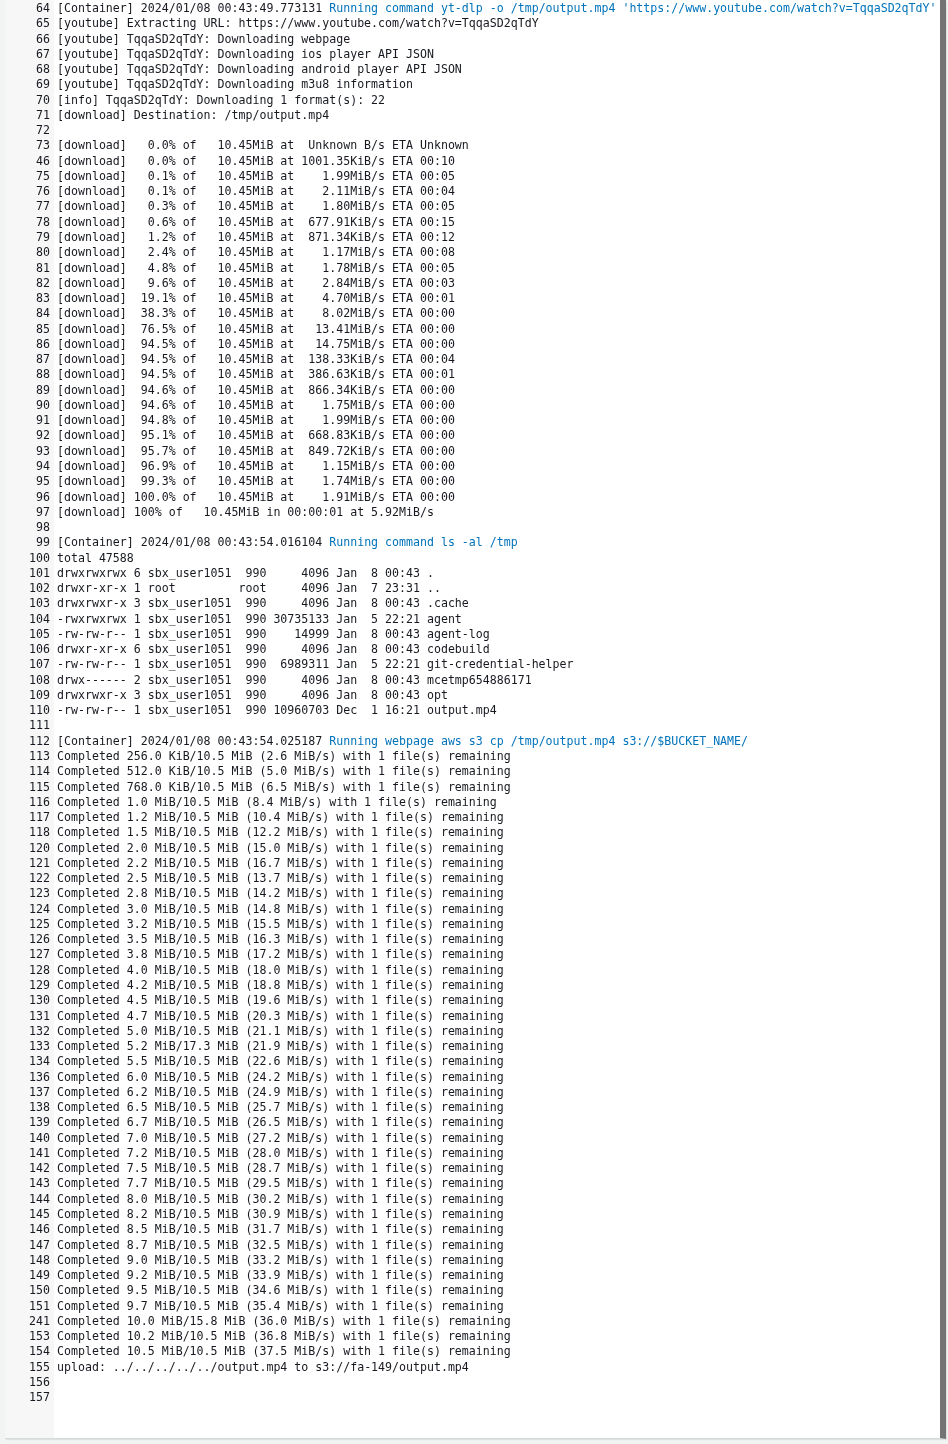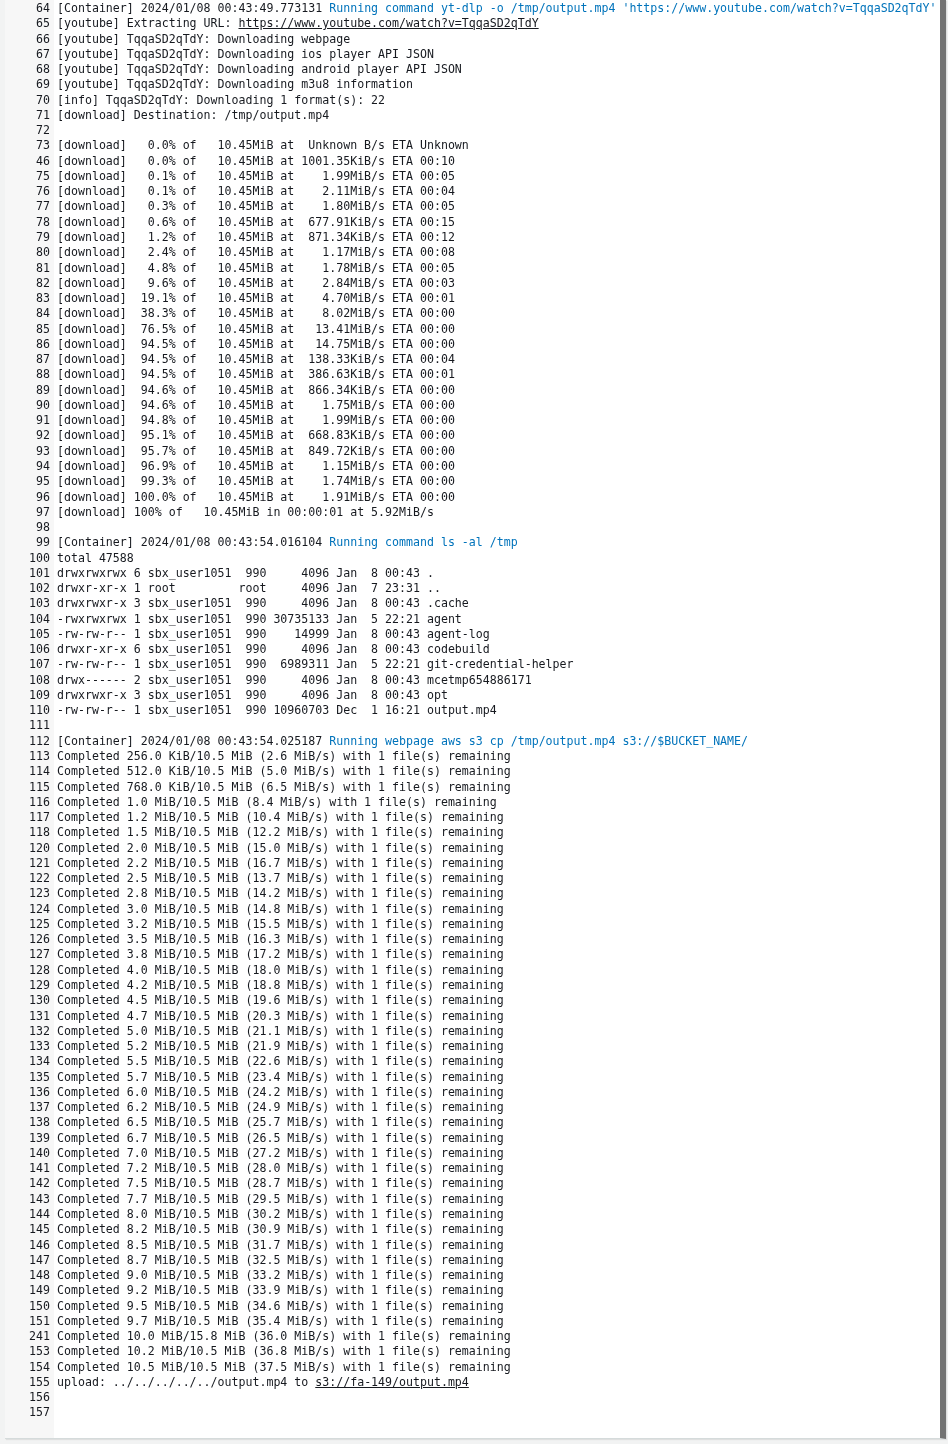--- a/index.html
+++ b/index.html
@@ -56,21 +56,20 @@
     .line-text {
       flex: 1 1 auto;
       padding-left: 3px;
       overflow: hidden;
     }
     .cmd {
       color: #0073bb;
     }
     .link {
       color: #16191f;
-      text-decoration: underline;
       cursor: pointer;
     }
   </style>
 </head>
 <body>
 
 <div class="log-viewer">
   <div class="gutter-bg"></div>
   <div class="log-lines" id="log-lines">
       <div class="log-line">
@@ -340,29 +339,25 @@
       <div class="log-line">
     <span class="line-number">131</span>
     <span class="line-text"><span>Completed 4.7 MiB/10.5 MiB (20.3 MiB/s) with 1 file(s) remaining</span></span>
   </div>
       <div class="log-line">
     <span class="line-number">132</span>
     <span class="line-text"><span>Completed 5.0 MiB/10.5 MiB (21.1 MiB/s) with 1 file(s) remaining</span></span>
   </div>
       <div class="log-line">
     <span class="line-number">133</span>
-    <span class="line-text"><span>Completed 5.2 MiB/10.5 MiB (21.9 MiB/s) with 1 file(s) remaining</span></span>
+    <span class="line-text"><span>Completed 5.2 MiB/17.3 MiB (21.9 MiB/s) with 1 file(s) remaining</span></span>
   </div>
       <div class="log-line">
     <span class="line-number">134</span>
     <span class="line-text"><span>Completed 5.5 MiB/10.5 MiB (22.6 MiB/s) with 1 file(s) remaining</span></span>
-  </div>
-      <div class="log-line">
-    <span class="line-number">135</span>
-    <span class="line-text"><span>Completed 5.7 MiB/10.5 MiB (23.4 MiB/s) with 1 file(s) remaining</span></span>
   </div>
       <div class="log-line">
     <span class="line-number">136</span>
     <span class="line-text"><span>Completed 6.0 MiB/10.5 MiB (24.2 MiB/s) with 1 file(s) remaining</span></span>
   </div>
       <div class="log-line">
     <span class="line-number">137</span>
     <span class="line-text"><span>Completed 6.2 MiB/10.5 MiB (24.9 MiB/s) with 1 file(s) remaining</span></span>
   </div>
       <div class="log-line">

